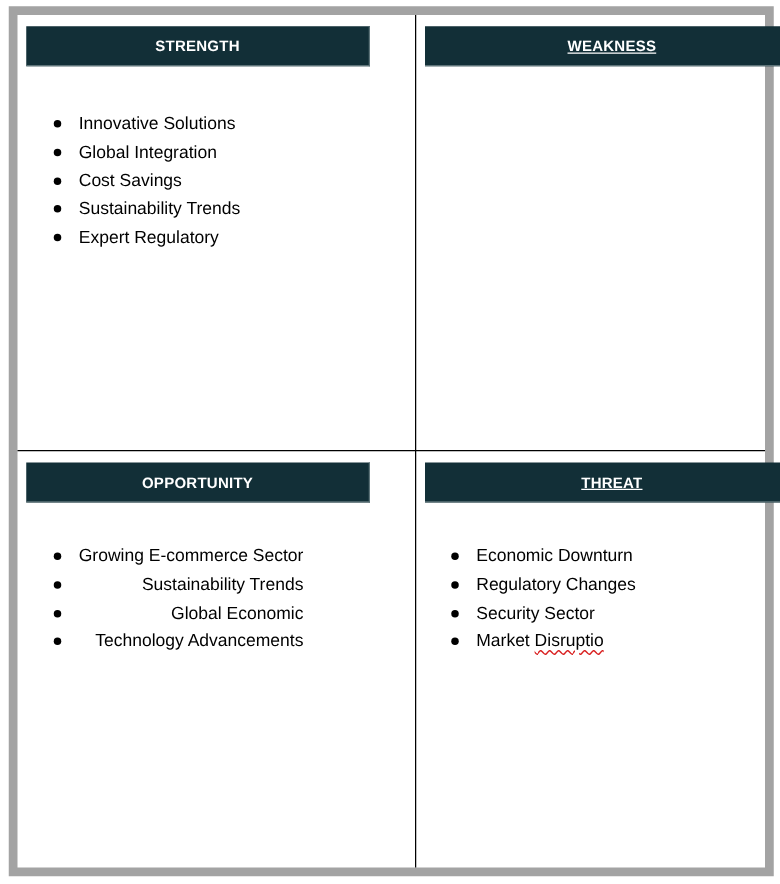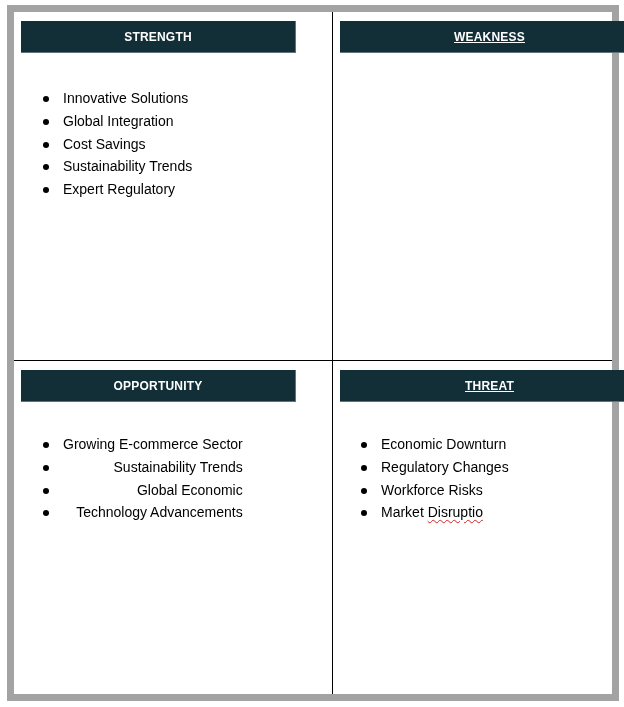--- a/index.html
+++ b/index.html
@@ -151,17 +151,17 @@
       <li><span class="dot"></span><span>Global Economic</span></li>
       <li><span class="dot"></span><span>Technology Advancements</span></li>
     </ul>
   </div>
 
   <div class="cell br">
     <div class="header-bar">THREAT</div>
     <ul class="bullets">
       <li><span class="dot"></span><span>Economic Downturn</span></li>
       <li><span class="dot"></span><span>Regulatory Changes</span></li>
-      <li><span class="dot"></span><span>Workforce Risks</span></li>
+      <li><span class="dot"></span><span>Security Sector</span></li>
       <li><span class="dot"></span><span style="white-space:pre">Market </span><span class="spell-error">Disruptio</span></li>
     </ul>
   </div>
 </div>
 
 </body></html>

